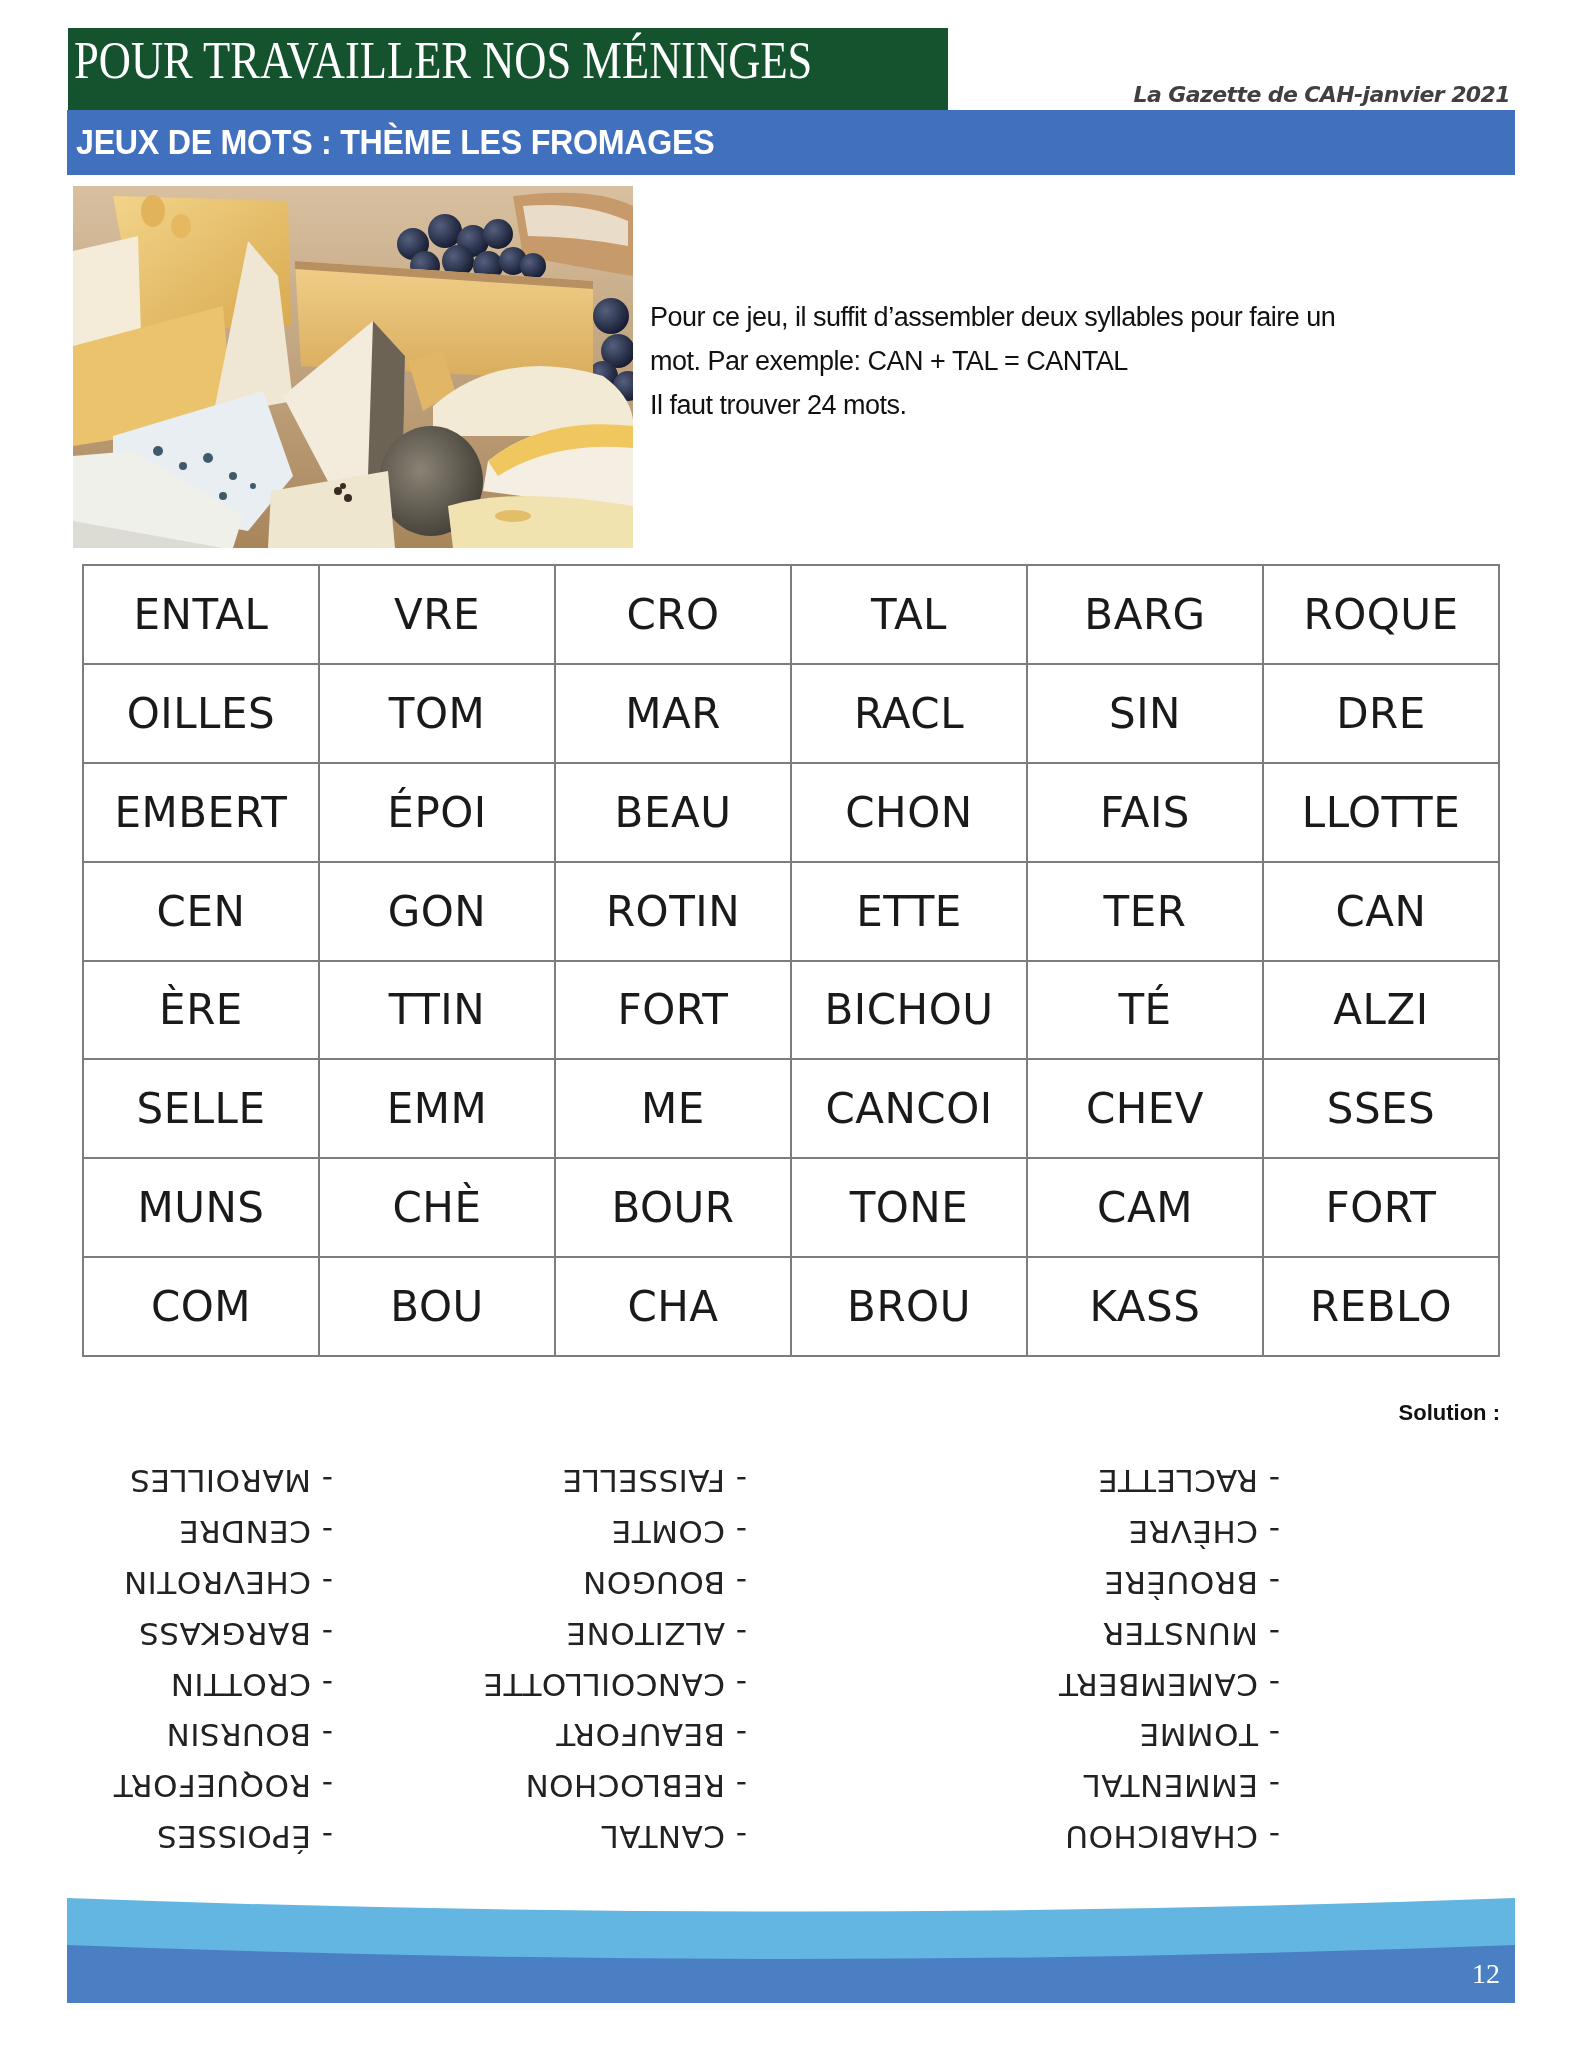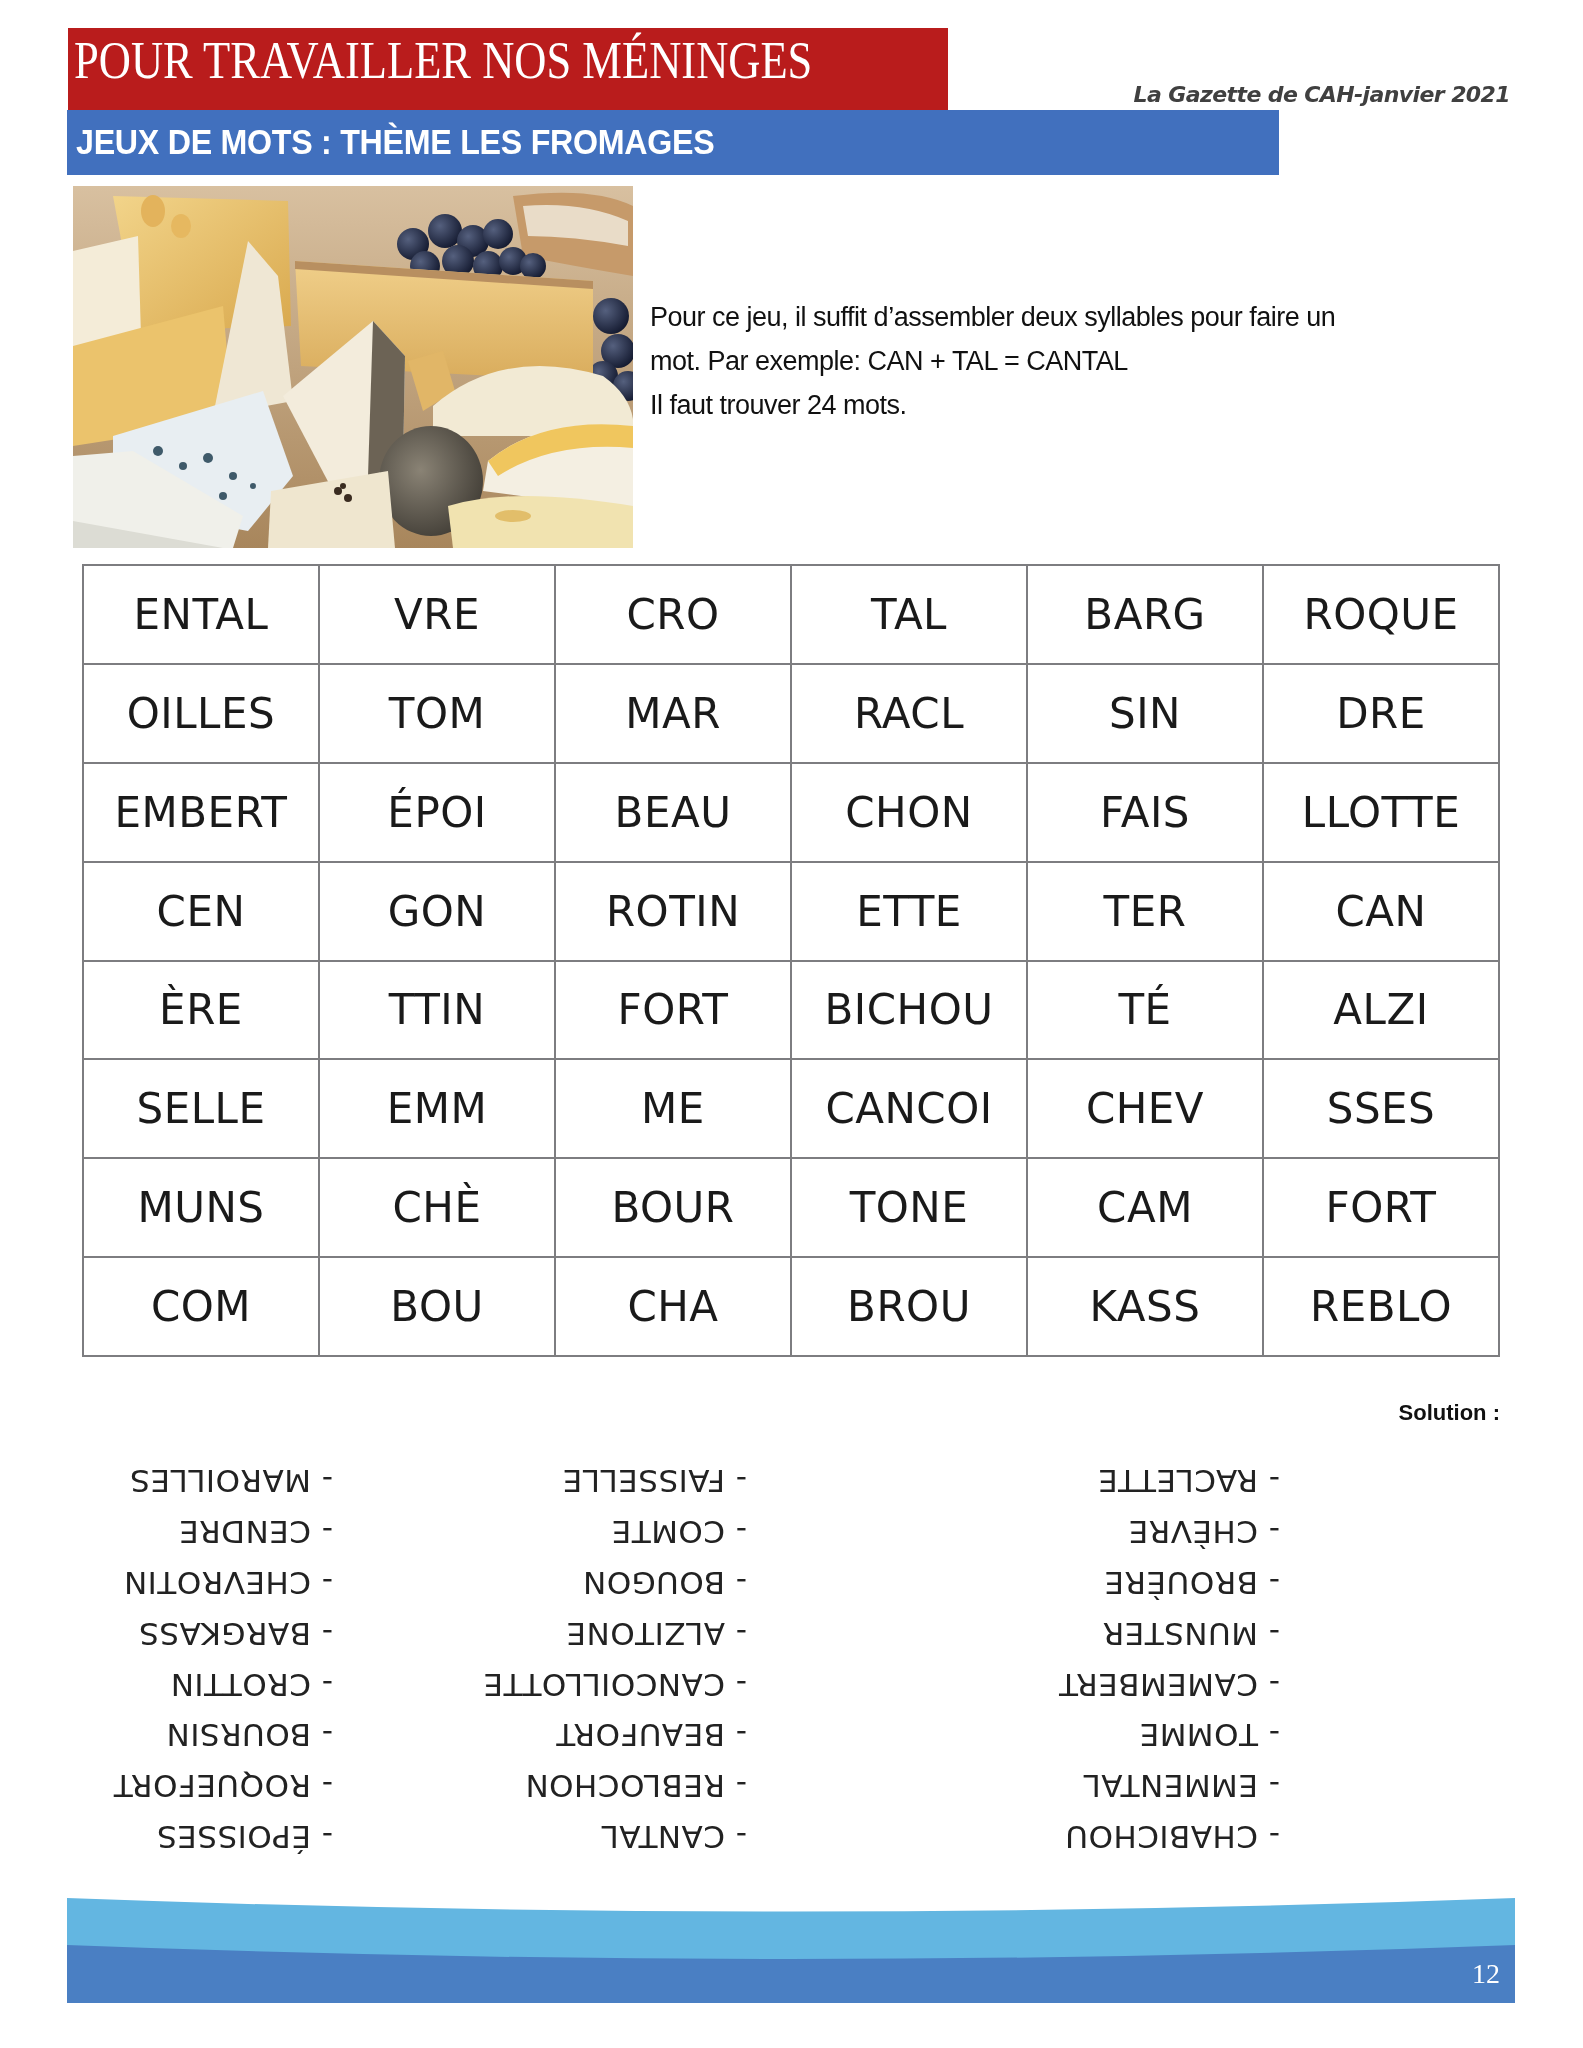--- a/index.html
+++ b/index.html
@@ -1,22 +1,22 @@
 <!DOCTYPE html>
 <html><head>
 <meta charset="utf-8">
 <style>
   html, body { margin: 0; padding: 0; background: #ffffff; }
   body { width: 1583px; height: 2048px; position: relative; overflow: hidden; font-family: "DejaVu Sans", sans-serif; }
   .abs { position: absolute; }
 
-  .title-banner { left: 68px; top: 28px; width: 880px; height: 82px; background: #b91c1c; }
+  .title-banner { left: 68px; top: 28px; width: 880px; height: 82px; background: #14532d; }
   .title-text { position: absolute; left: 6px; top: 6px; font-family: "Liberation Serif", serif; font-size: 53px; color: #ffffff; white-space: nowrap; line-height: 1; transform: scaleX(0.84); transform-origin: left top; letter-spacing: 0; }
   .gazette { left: 1122px; top: 82px; width: 388px; text-align: right; font-family: "DejaVu Sans", sans-serif; font-style: italic; font-weight: bold; font-size: 22px; color: #404040; white-space: nowrap; letter-spacing: -0.6px; }
-  .section-bar { left: 67px; top: 110px; width: 1212px; height: 65px; background: #4170BE; }
+  .section-bar { left: 67px; top: 110px; width: 1448px; height: 65px; background: #4170BE; }
   .section-text { position: absolute; left: 9px; top: 13px; font-family: "Liberation Sans", sans-serif; font-weight: bold; font-size: 35px; color: #ffffff; white-space: nowrap; letter-spacing: -0.3px; line-height: 1.1; transform: scaleX(0.92); transform-origin: left top; }
 
   .photo { left: 73px; top: 186px; width: 560px; height: 362px; overflow: hidden; background: #d9b98a; }
   .photo svg { display: block; }
 
   .intro { left: 650px; top: 295px; width: 860px; font-family: "Liberation Sans", sans-serif; font-size: 27px; line-height: 44px; color: #111111; letter-spacing: -0.5px; }
   .intro b { font-weight: normal; }
 
   .grid { left: 82px; top: 564px; width: 1408px; height: 793px; border-collapse: collapse; table-layout: fixed; }
   .grid td { border: 2.5px solid #7d7d80; width: 234px; height: 96px; text-align: center; vertical-align: middle; font-family: "DejaVu Sans", sans-serif; font-size: 42px; color: #1a1a1a; padding: 0; letter-spacing: 0.5px; }

